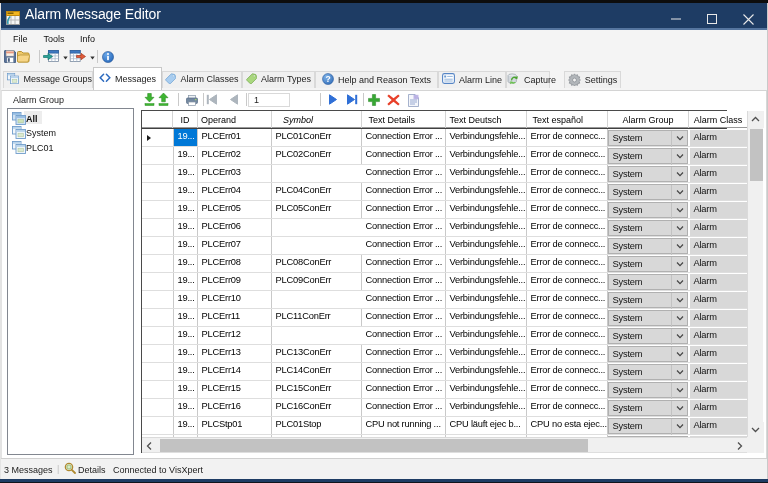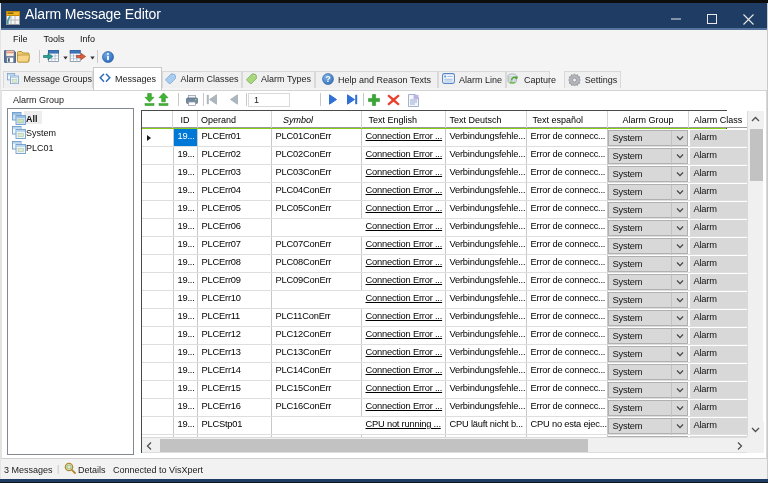--- a/index.html
+++ b/index.html
@@ -26,29 +26,29 @@
 
 
 #lbl-ag { position:absolute; left:13px; top:95px; font-size:9px; color:#222; }
 #listbox { position:absolute; left:6.5px; top:107.5px; width:127px; height:347px; background:#fff; border:1px solid #828790; }
 .li { position:absolute; left:4px; font-size:9px; color:#111; }
 
 
 .tsep { position:absolute; top:93px; width:1px; height:13px; background:#c9c9c9; }
 
 
-#grid { position:absolute; left:141px; top:110px; width:586px; height:343px; border:1px solid #4a4a4a; border-bottom:1.5px solid #3f3f3f; background:#84cc16; }
+#grid { position:absolute; left:141px; top:110px; width:586px; height:343px; border:1px solid #4a4a4a; border-bottom:1.5px solid #3f3f3f; background:#404040; }
 #ghead { position:absolute; left:0; top:0; width:605px; height:17px; background:#fff; border-bottom:1px solid #999; }
 .hc { position:absolute; top:0; height:17px; border-right:1px solid #d4d4d4; font-size:9px; color:#000; text-align:center; padding-top:3.5px; }
 .grow { position:absolute; left:0; width:605px; height:18px; border-bottom:1px solid #dedede; background:#fff; }
 .gc { position:absolute; top:0; height:17px; border-right:1px solid #c9c9c9; font-size:9.3px; letter-spacing:-0.2px; color:#000; padding:2px 0 0 3.5px; white-space:nowrap; overflow:hidden; }
 .c-sel { left:0; width:32px; } .c-id { left:32px; width:24px; }
 .c-op { left:56px; width:74px; }
 .c-sym { left:130px; width:90px; }
-.c-en { left:220px; width:84px;text-decoration:underline; }
+.c-en { left:220px; width:84px; }
 .c-de { left:304px; width:81px; }
 .c-es { left:385px; width:81px; }
 .rowptr { position:absolute; left:5px; top:6px; width:0; height:0; border-left:4.5px solid #1a1a1a; border-top:3.5px solid transparent; border-bottom:3.5px solid transparent; z-index:2; }
 .combo { position:absolute; left:466px; top:0.5px; width:80px; height:16px; background:#d8d8d8; border:1px solid #b0b0b0; font-size:9.3px; letter-spacing:-0.2px; color:#111; }
 .combo span { position:absolute; left:3.5px; top:2.5px; }
 .cb-split { position:absolute; right:15px; top:0; width:1px; height:16px; background:#c2c2c2; }
 .combo .chev { position:absolute; right:3.5px; top:5.5px; }
 .clscell { position:absolute; left:548px; top:0.5px; width:57px; height:16px; background:#d8d8d8; font-size:9.3px; letter-spacing:-0.2px; color:#111; padding:2.5px 0 0 3.5px; }
 
 
@@ -256,21 +256,21 @@
 <path d="M2 6 h7 M2 8 h7 M2 10 h5" stroke="#8098c8" stroke-width="0.8"></path>
 <rect x="5.5" y="0.8" width="5" height="4.5" fill="#b9aee4" opacity="0.85"></rect>
 </svg>
 
 <div id="grid">
 <div id="ghead">
 <div class="hc" style="left:0;width:31px;border-right:1px solid #d4d4d4;"></div>
 <div class="hc" style="left:31px;width:25px;">ID</div>
 <div class="hc" style="left:56px;width:74px;text-align:left;padding-left:3px;">Operand</div>
 <div class="hc" style="left:130px;width:90px;text-align:left;padding-left:11px;font-style:italic;">Symbol</div>
-<div class="hc" style="left:220px;width:84px;text-align:left;padding-left:6.5px;">Text English</div>
+<div class="hc" style="left:220px;width:84px;text-align:left;padding-left:6.5px;">Text Details</div>
 <div class="hc" style="left:304px;width:81px;text-align:left;padding-left:3.5px;">Text Deutsch</div>
 <div class="hc" style="left:385px;width:81px;text-align:left;padding-left:5.5px;">Text español</div>
 <div class="hc" style="left:466px;width:81px;text-align:center;">Alarm Group</div>
 <div class="hc" style="left:547px;width:58px;border-right:none;text-align:center;">Alarm Class</div>
 </div>
 <div class="grow" style="top:18px;">
 <div class="gc c-sel"></div>
       <div class="rowptr"></div>
       <div class="gc c-id" style="background:#0078d7;color:#fff;">19...</div>
       <div class="gc c-op">PLCErr01</div>
@@ -301,21 +301,20 @@
         <svg class="chev" width="8" height="5" viewBox="0 0 8 5">
           <path d="M1 0.5 L4 3.7 L7 0.5" stroke="#444" stroke-width="1.2" fill="none"></path>
         </svg>
       </div>
       <div class="clscell">Alarm</div>
 </div>
 <div class="grow" style="top:54px;">
 <div class="gc c-sel"></div>
       <div class="gc c-id">19...</div>
       <div class="gc c-op">PLCErr03</div>
-      <div class="gc c-sym">PLC03ConErr</div>
       <div class="gc c-en">Connection Error ...</div>
       <div class="gc c-de">Verbindungsfehle...</div>
       <div class="gc c-es">Error de connecc...</div>
       <div class="combo">
         <span>System</span>
         <div class="cb-split"></div>
         <svg class="chev" width="8" height="5" viewBox="0 0 8 5">
           <path d="M1 0.5 L4 3.7 L7 0.5" stroke="#444" stroke-width="1.2" fill="none"></path>
         </svg>
       </div>
@@ -368,21 +367,20 @@
         <svg class="chev" width="8" height="5" viewBox="0 0 8 5">
           <path d="M1 0.5 L4 3.7 L7 0.5" stroke="#444" stroke-width="1.2" fill="none"></path>
         </svg>
       </div>
       <div class="clscell">Alarm</div>
 </div>
 <div class="grow" style="top:126px;">
 <div class="gc c-sel"></div>
       <div class="gc c-id">19...</div>
       <div class="gc c-op">PLCErr07</div>
-      <div class="gc c-sym">PLC07ConErr</div>
       <div class="gc c-en">Connection Error ...</div>
       <div class="gc c-de">Verbindungsfehle...</div>
       <div class="gc c-es">Error de connecc...</div>
       <div class="combo">
         <span>System</span>
         <div class="cb-split"></div>
         <svg class="chev" width="8" height="5" viewBox="0 0 8 5">
           <path d="M1 0.5 L4 3.7 L7 0.5" stroke="#444" stroke-width="1.2" fill="none"></path>
         </svg>
       </div>
@@ -452,21 +450,20 @@
         <svg class="chev" width="8" height="5" viewBox="0 0 8 5">
           <path d="M1 0.5 L4 3.7 L7 0.5" stroke="#444" stroke-width="1.2" fill="none"></path>
         </svg>
       </div>
       <div class="clscell">Alarm</div>
 </div>
 <div class="grow" style="top:216px;">
 <div class="gc c-sel"></div>
       <div class="gc c-id">19...</div>
       <div class="gc c-op">PLCErr12</div>
-      <div class="gc c-sym">PLC12ConErr</div>
       <div class="gc c-en">Connection Error ...</div>
       <div class="gc c-de">Verbindungsfehle...</div>
       <div class="gc c-es">Error de connecc...</div>
       <div class="combo">
         <span>System</span>
         <div class="cb-split"></div>
         <svg class="chev" width="8" height="5" viewBox="0 0 8 5">
           <path d="M1 0.5 L4 3.7 L7 0.5" stroke="#444" stroke-width="1.2" fill="none"></path>
         </svg>
       </div>
@@ -537,22 +534,23 @@
         <svg class="chev" width="8" height="5" viewBox="0 0 8 5">
           <path d="M1 0.5 L4 3.7 L7 0.5" stroke="#444" stroke-width="1.2" fill="none"></path>
         </svg>
       </div>
       <div class="clscell">Alarm</div>
 </div>
 <div class="grow" style="top:306px;">
 <div class="gc c-sel"></div>
       <div class="gc c-id">19...</div>
       <div class="gc c-op">PLCStp01</div>
+      <div class="gc c-sym">PLC01Stop</div>
       <div class="gc c-en">CPU not running ...</div>
-      <div class="gc c-de">CPU läuft nicht b...</div>
+      <div class="gc c-de">CPU läuft ejec b...</div>
       <div class="gc c-es">CPU no esta ejec...</div>
       <div class="combo">
         <span>System</span>
         <div class="cb-split"></div>
         <svg class="chev" width="8" height="5" viewBox="0 0 8 5">
           <path d="M1 0.5 L4 3.7 L7 0.5" stroke="#444" stroke-width="1.2" fill="none"></path>
         </svg>
       </div>
       <div class="clscell">Alarm</div>
 </div>

